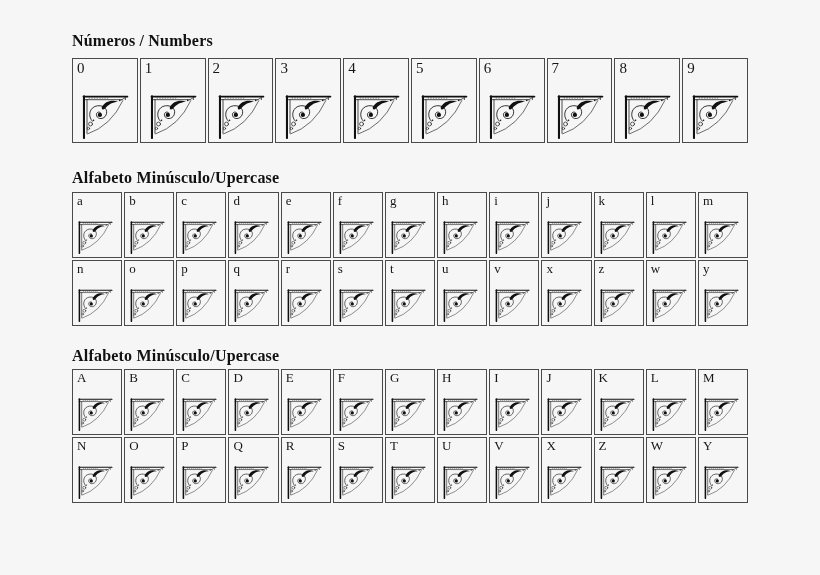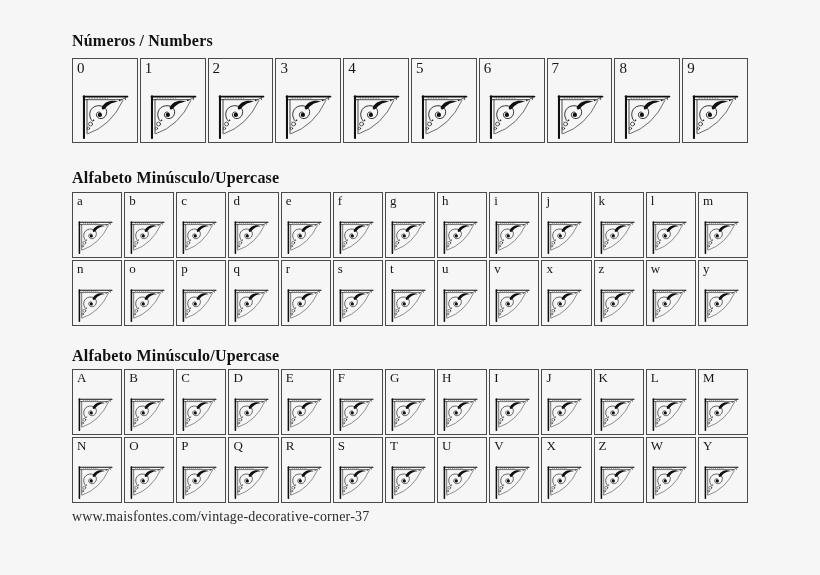--- a/index.html
+++ b/index.html
@@ -484,15 +484,14 @@
           <div class="glyph-cell">
             <span class="cell-label">Y</span>
             <svg viewBox="0 0 100 94" class="glyph">
               <use href="#corner-glyph" xlink:href="#corner-glyph"></use>
             </svg>
           </div>
         </div>
       </div>
   </section>
 
-  <div class="footer">www.maisfontes.com/vintage-decorative-corner-37</div>
 
 </div>
 
 </body></html>

